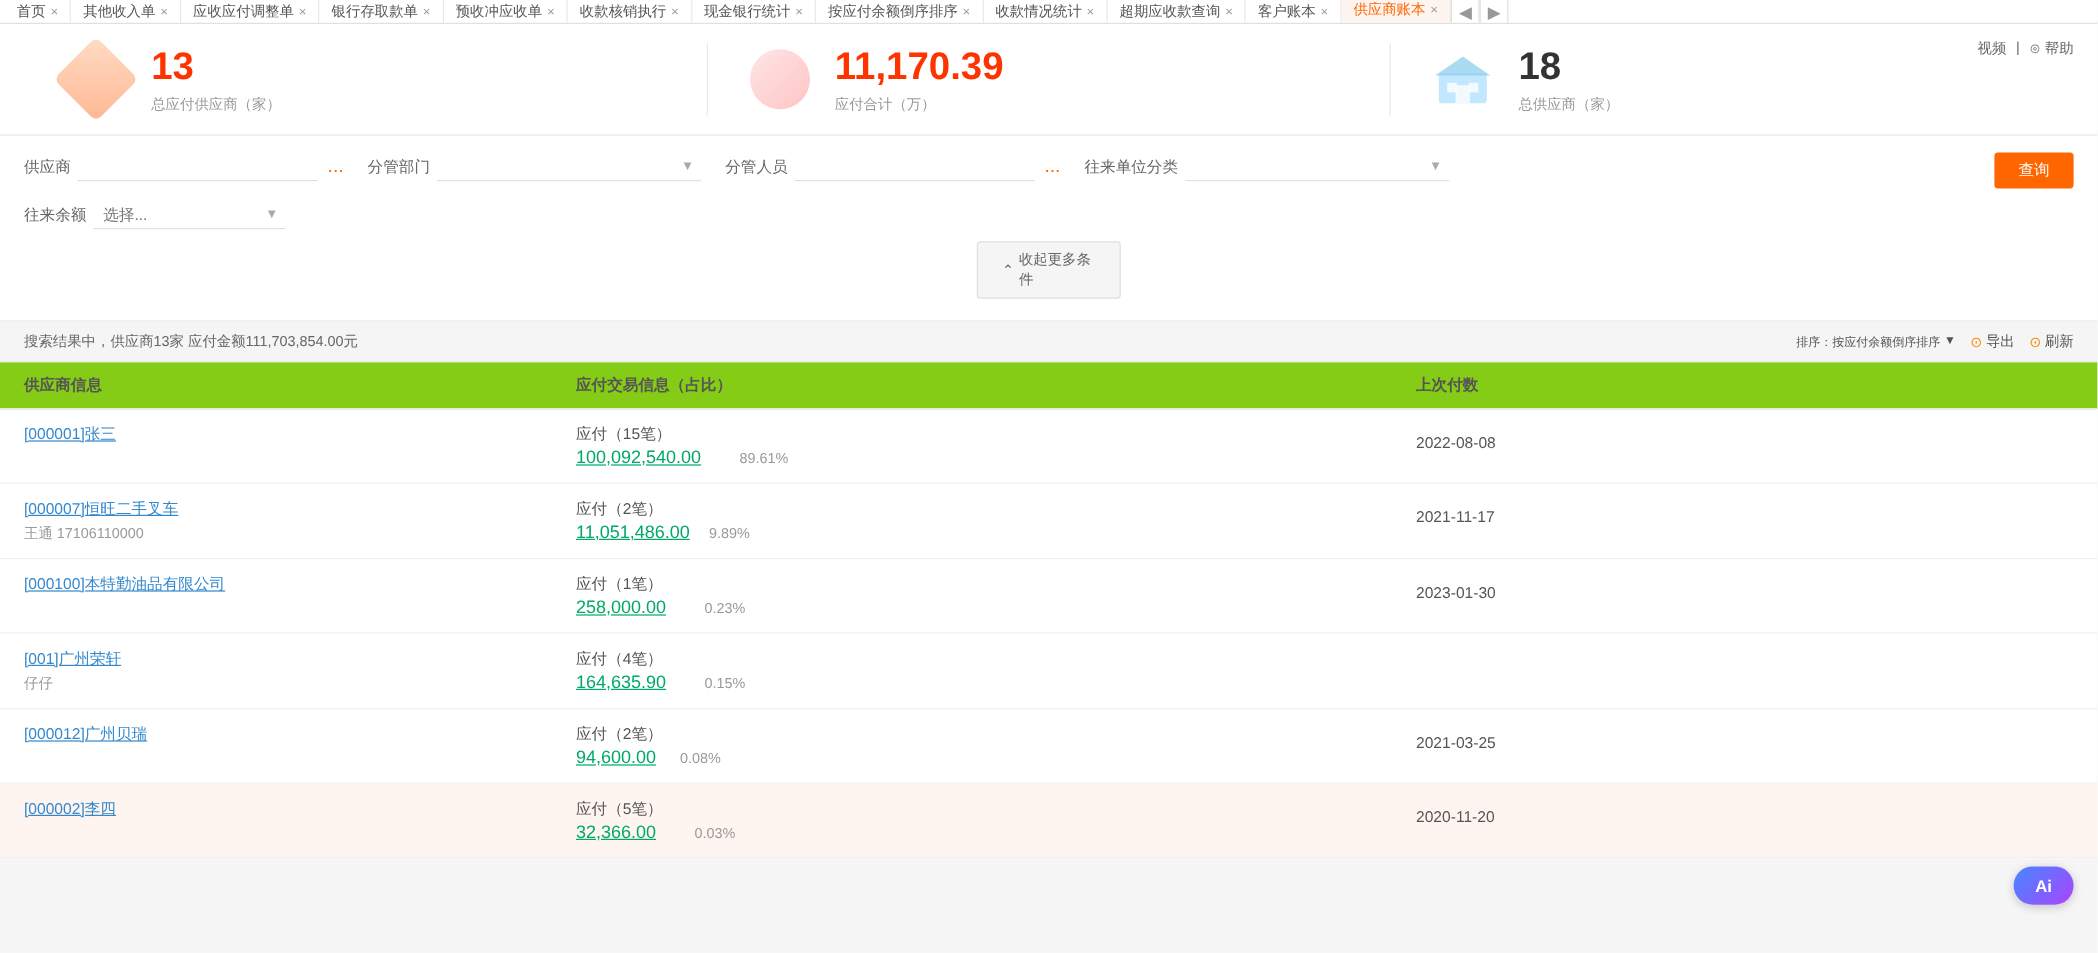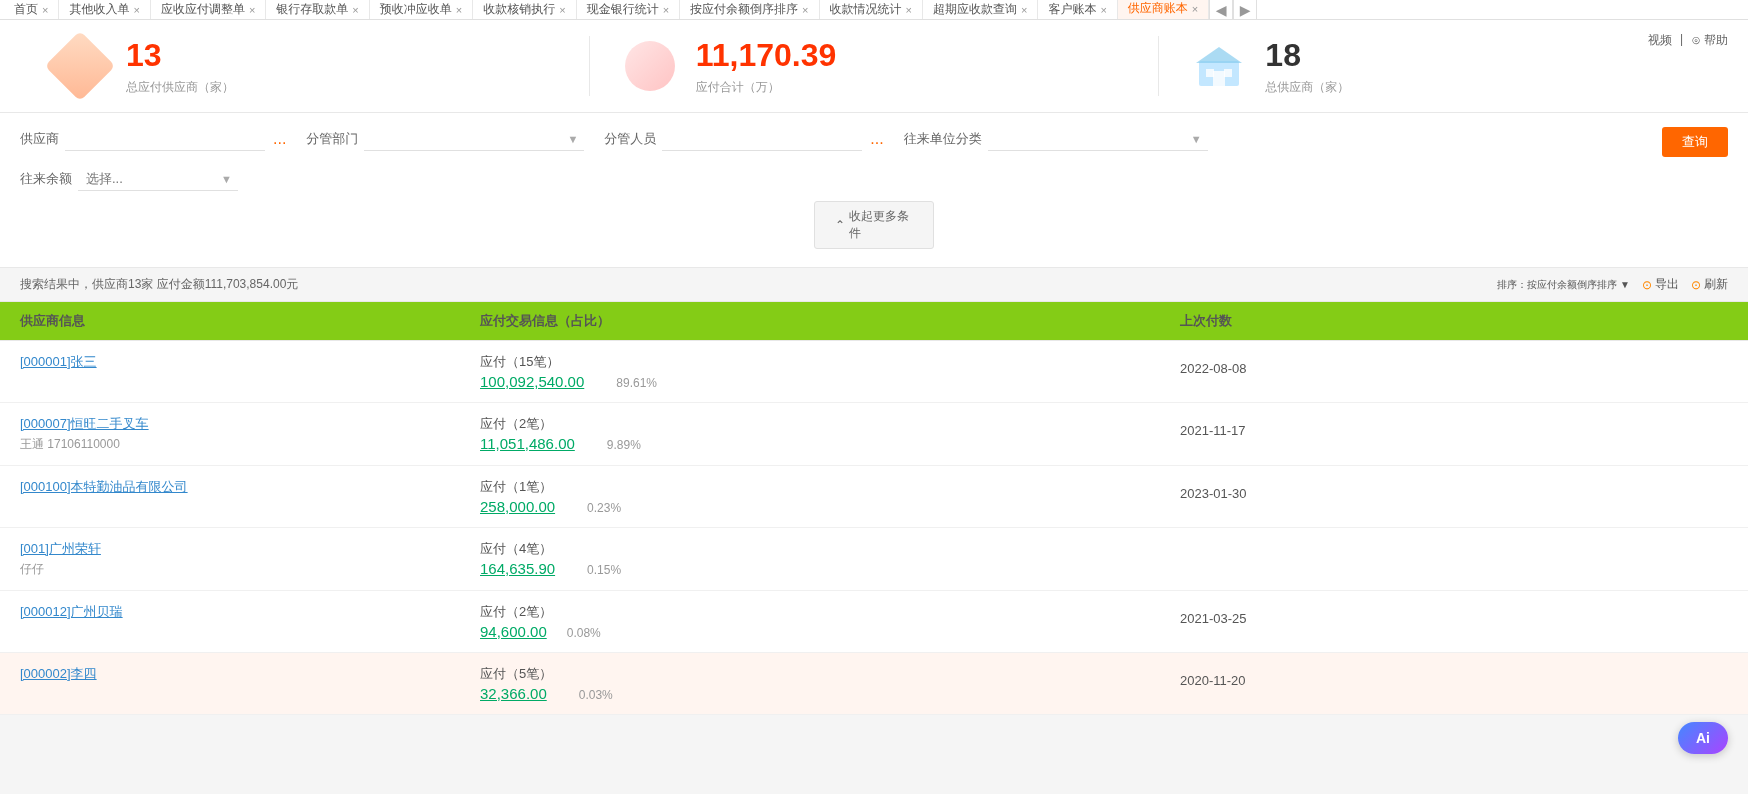--- a/index.html
+++ b/index.html
@@ -471,21 +471,21 @@
       <div class="last-pay-date">2022-08-08</div>
     </div>
   </div>
       <div class="table-row">
     <div class="col-supplier">
       <div class="supplier-name">[000007]恒旺二手叉车</div>
       <div class="supplier-sub">王通  17106110000</div>
     </div>
     <div class="col-transaction">
       <div class="transaction-label">应付（2笔）</div>
-      <div style="display:flex; align-items:baseline; gap:16px;">
+      <div style="display:flex; align-items:baseline; ">
         <span class="transaction-amount">11,051,486.00</span>
         <span class="transaction-percent">9.89%</span>
       </div>
     </div>
     <div class="col-lastpay">
       <div class="last-pay-date">2021-11-17</div>
     </div>
   </div>
       <div class="table-row">
     <div class="col-supplier">

